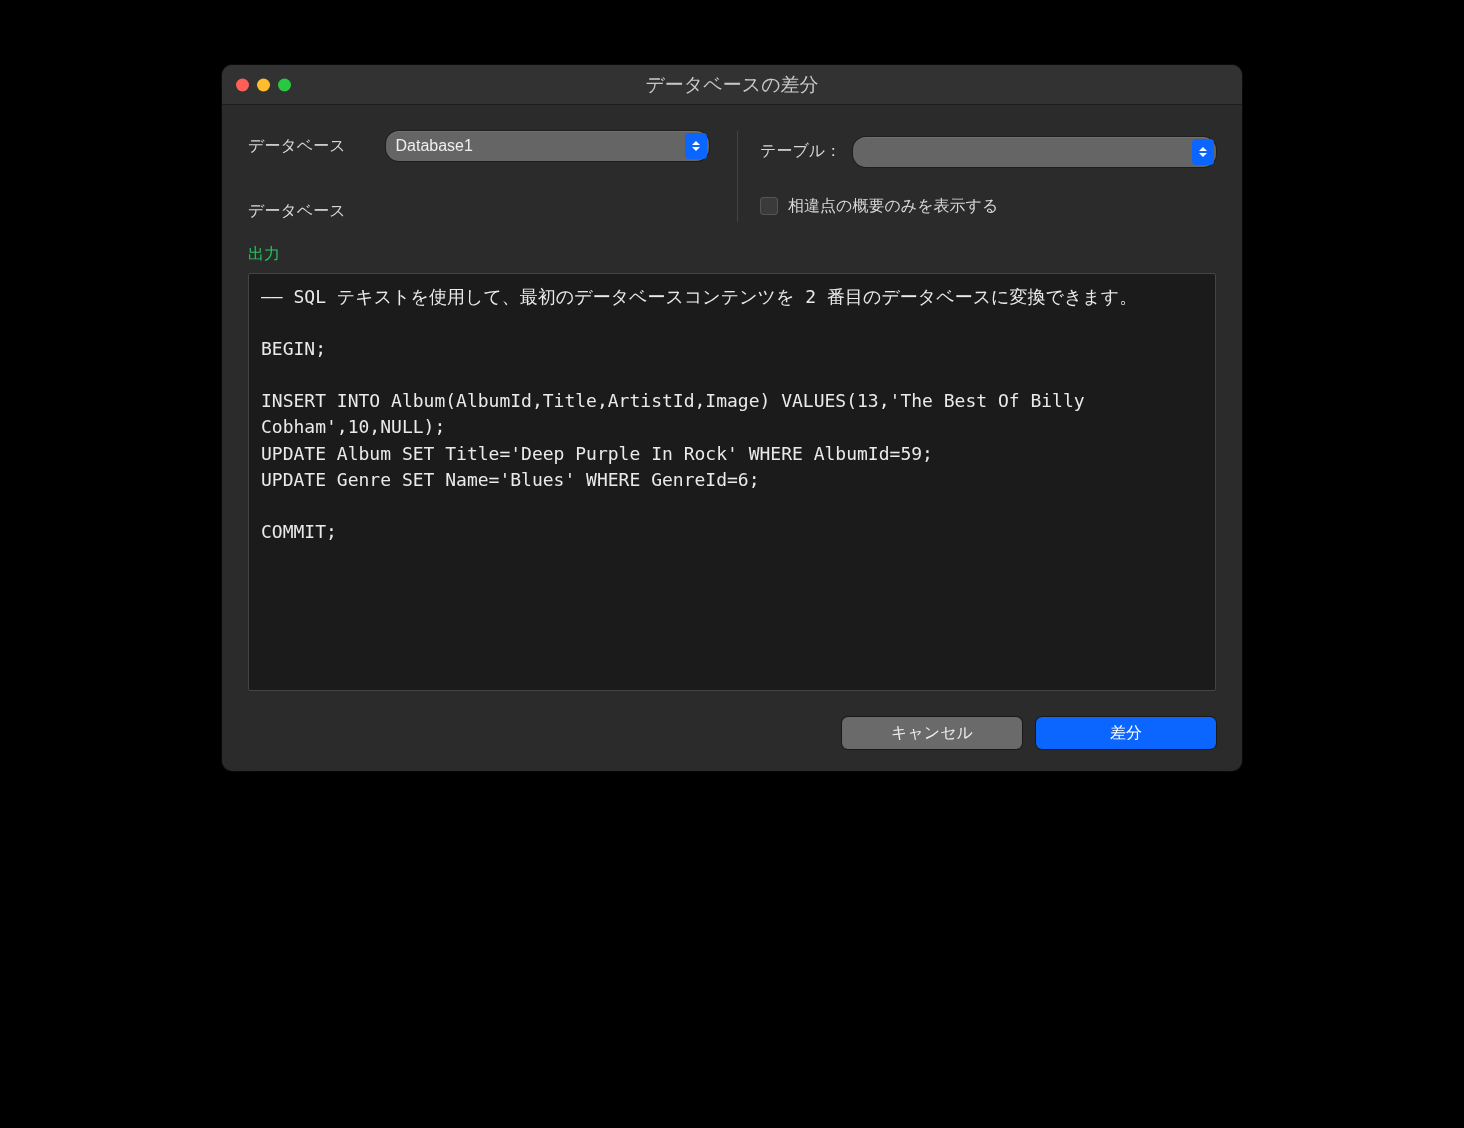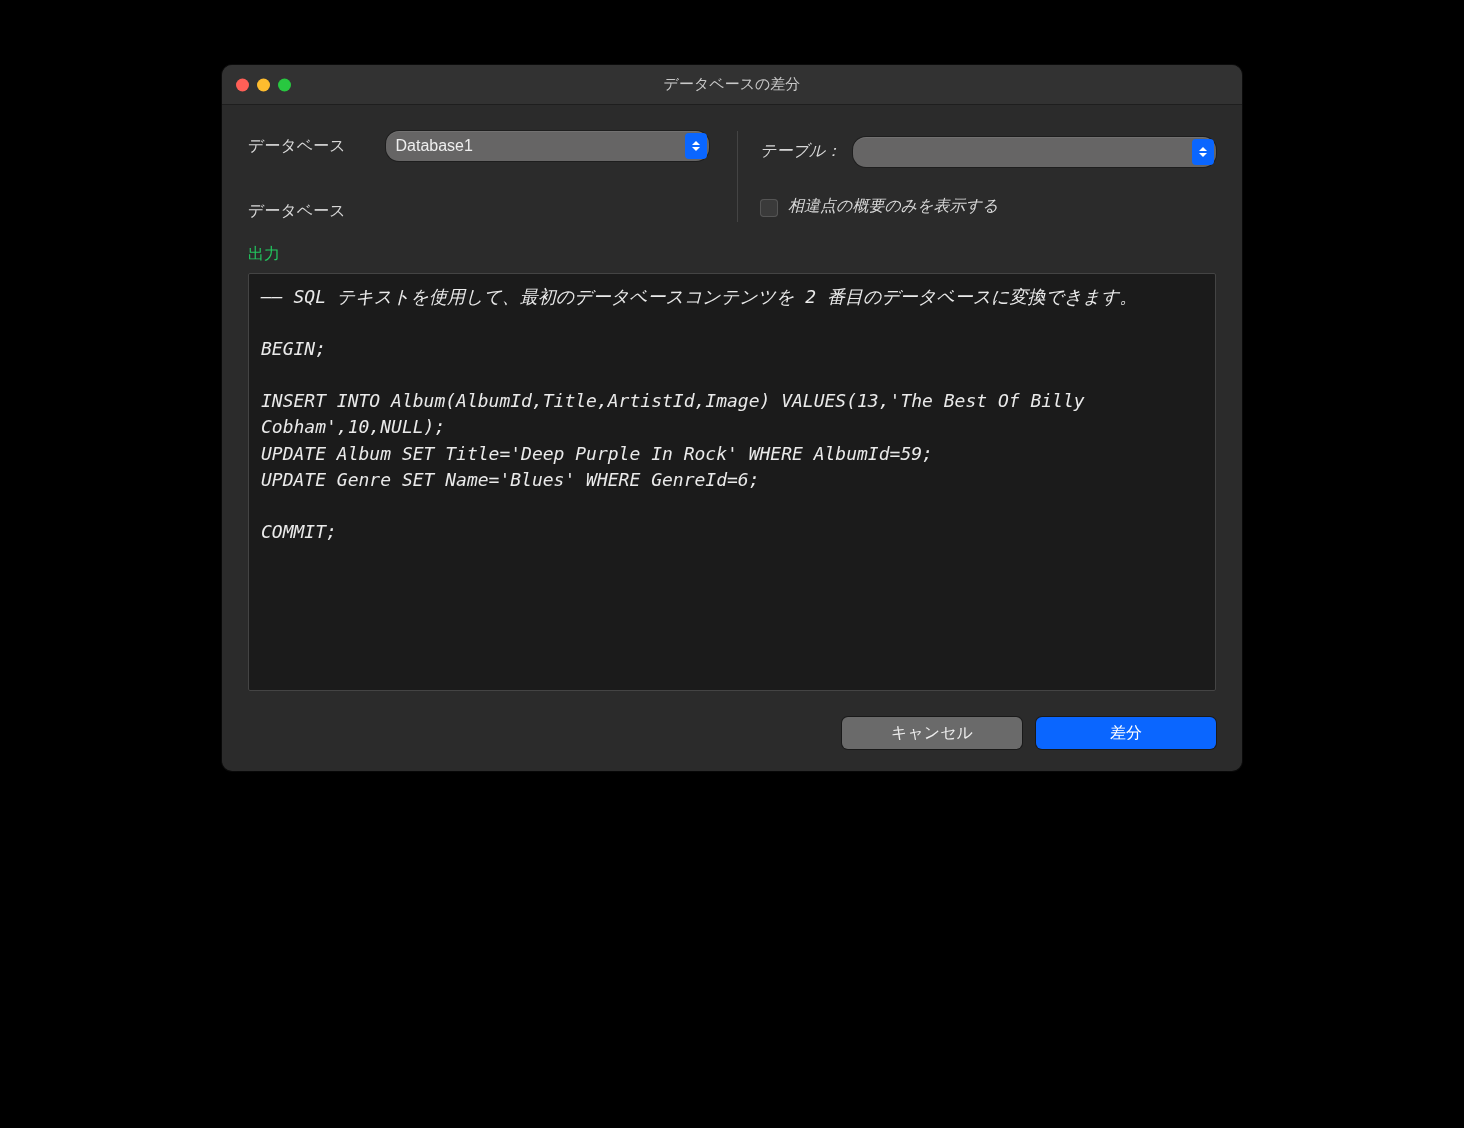--- a/index.html
+++ b/index.html
@@ -37,21 +37,21 @@
     transform: translateY(-50%);
   }
   .dot { width: 13px; height: 13px; border-radius: 50%; }
   .dot.red    { background: #ff5f57; }
   .dot.yellow { background: #febc2e; }
   .dot.green  { background: #28c840; }
   .title {
     flex: 1;
     text-align: center;
     color: #c9c9c9;
-    font-size: 15px;
+    font-size: 19px;
     font-weight: 500;
   }
 
   .content { padding: 26px 26px 22px 26px; }
 
   .controls {
     display: flex;
     gap: 0;
     margin-bottom: 22px;
   }
@@ -67,21 +67,20 @@
     gap: 40px;
   }
   .col-right {
     display: grid;
     grid-template-columns: auto 1fr;
     column-gap: 12px;
     row-gap: 18px;
     align-items: center;
     padding-left: 22px;
     flex: 1;
-    font-style: italic;
   }
   .label {
     color: #d8d8d8;
     font-size: 16px;
     white-space: nowrap;
     text-align: right;
   }
 
   .select {
     position: relative;
@@ -111,21 +110,21 @@
     content: "";
     width: 0; height: 0;
     border-left: 4px solid transparent;
     border-right: 4px solid transparent;
   }
   .stepper::before { border-bottom: 4px solid #fff; }
   .stepper::after  { border-top: 4px solid #fff; }
 
   .checkbox-row {
     display: flex;
-    align-items: flex-end;
+    align-items: center;
     gap: 10px;
     grid-column: 1 / span 2;
     margin-left: 0;
   }
   .checkbox {
     width: 18px; height: 18px;
     border-radius: 4px;
     background: #3a3a3a;
     box-shadow: inset 0 0 0 1px #555;
   }
@@ -141,21 +140,20 @@
     border: 1px solid #444;
     border-radius: 2px;
     height: 418px;
     padding: 10px 12px;
     color: #eaeaea;
     font-family: "Menlo", "Consolas", monospace;
     font-size: 18px;
     line-height: 1.45;
     white-space: pre-wrap;
     overflow: auto;
-    font-style: italic;
   }
 
   .footer {
     display: flex;
     justify-content: flex-end;
     gap: 14px;
     margin-top: 26px;
   }
   .btn {
     min-width: 180px;

